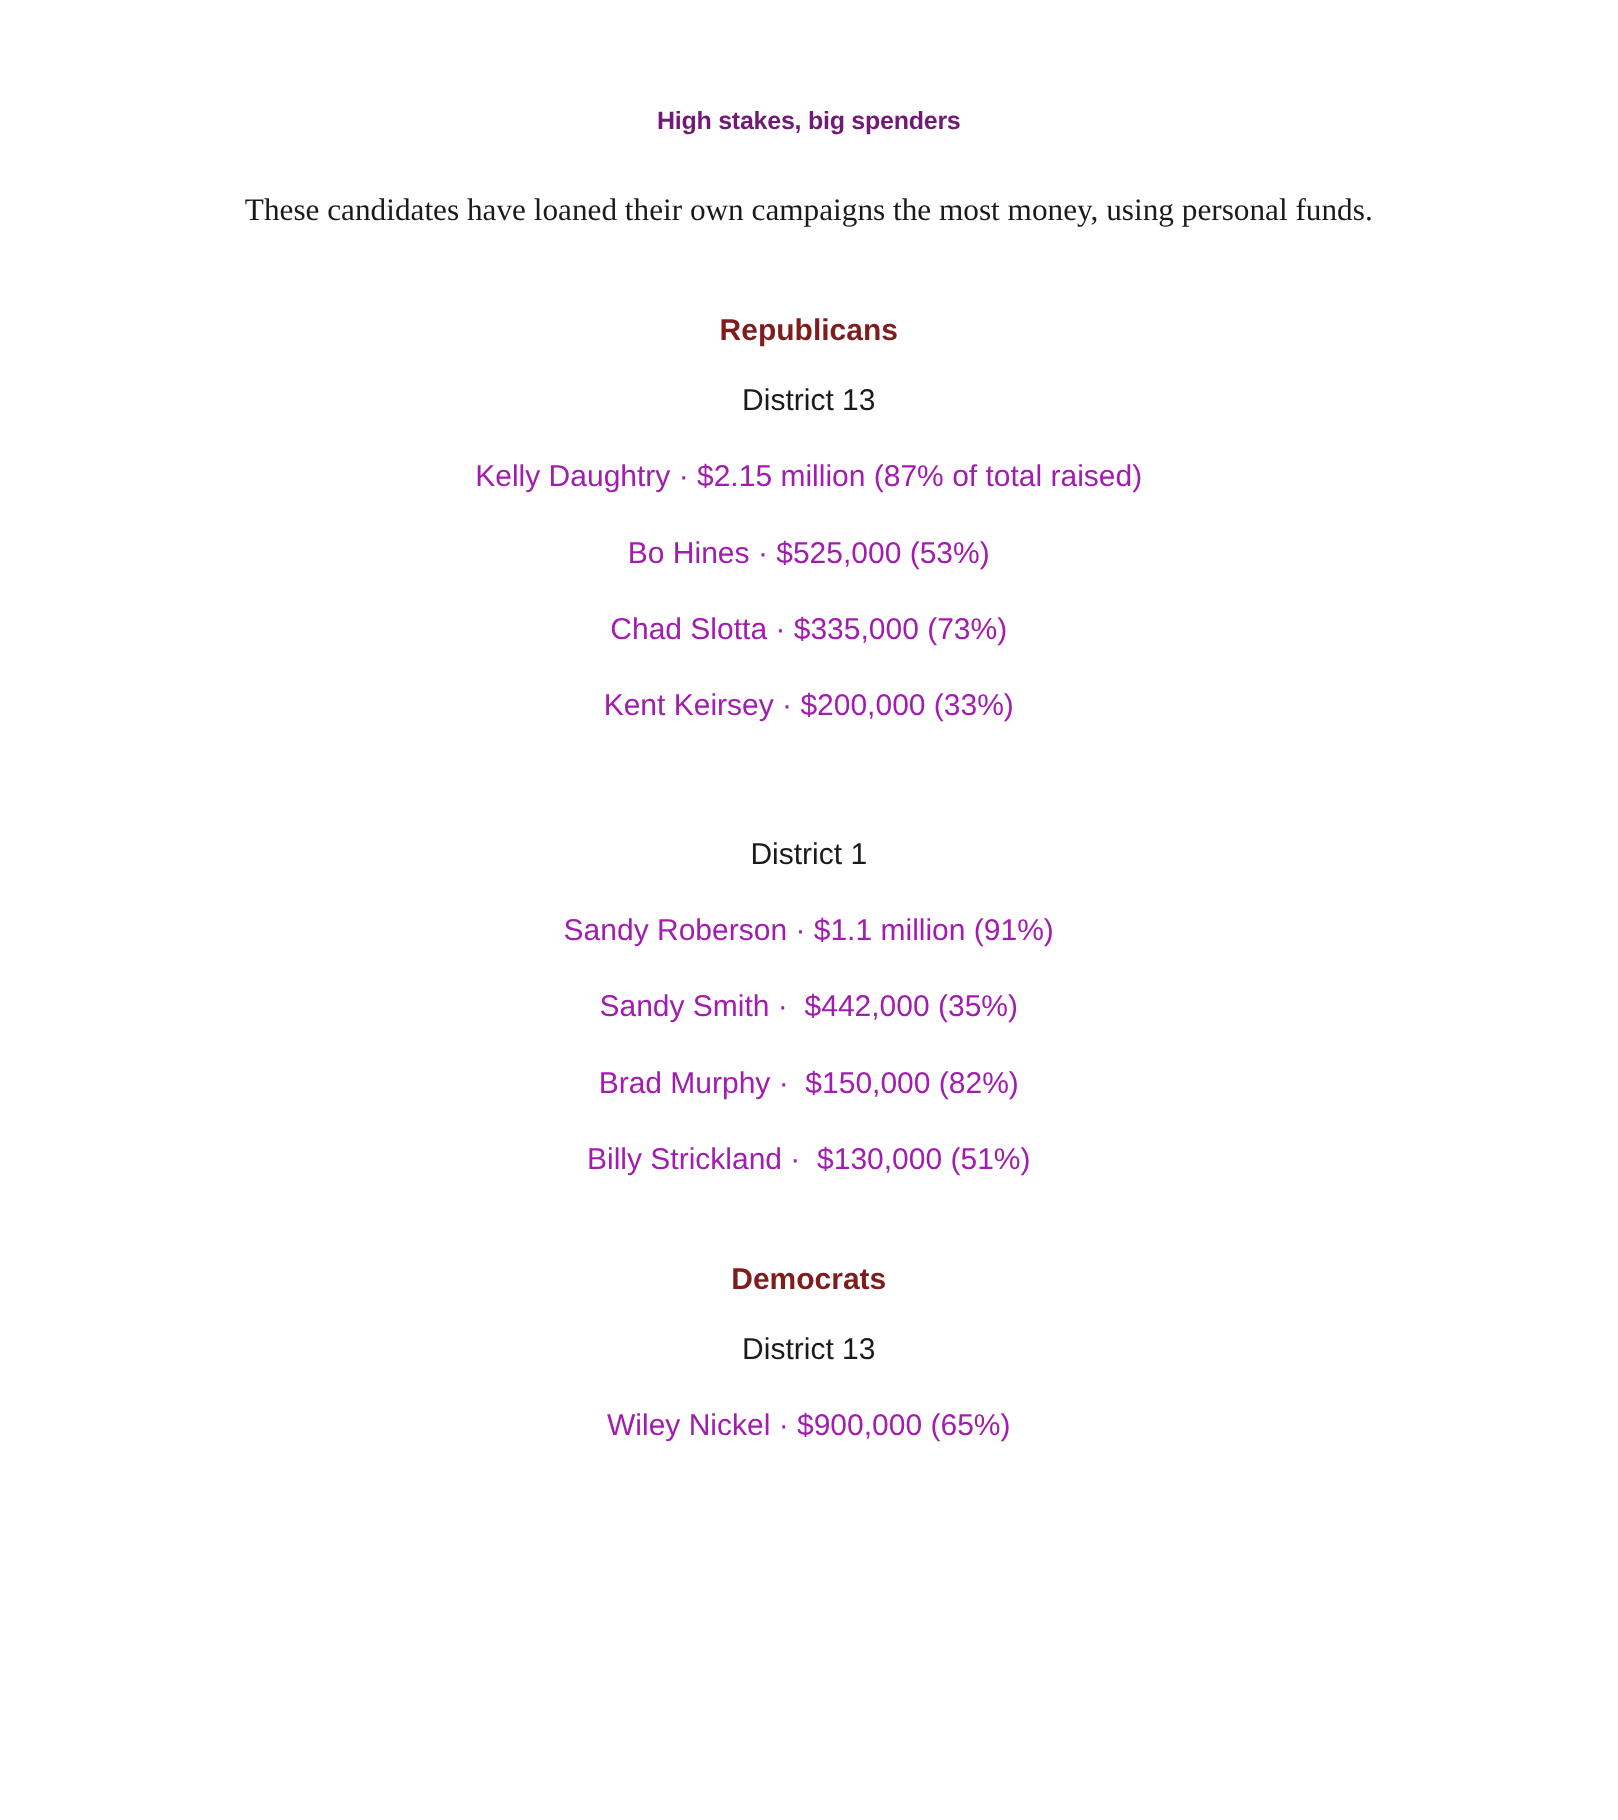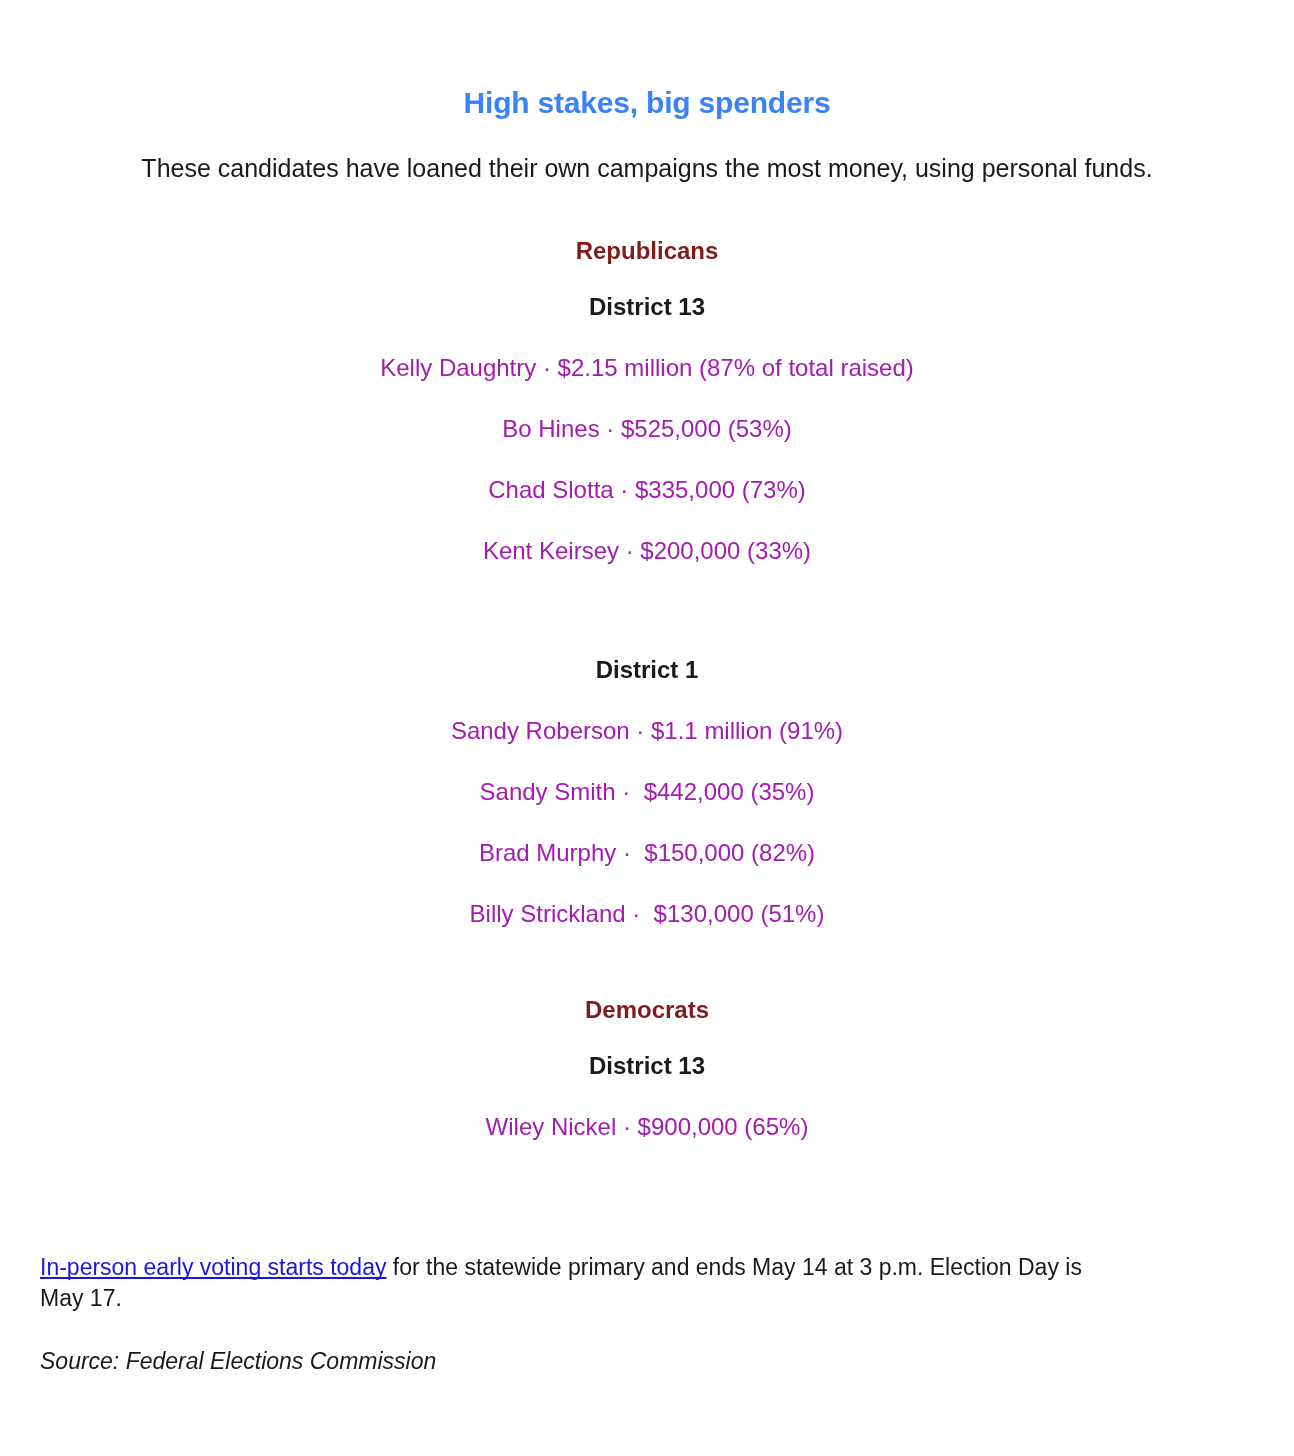--- a/index.html
+++ b/index.html
@@ -22,35 +22,36 @@
     height: 1456px;
     box-sizing: border-box;
     padding: 0 40px;
   }
 
   
   .headline {
     margin: 0;
     padding-top: 85px;
     text-align: center;
-    font-size: 30px;
+    font-size: 20px;
     font-weight: bold;
     letter-spacing: -0.2px;
-    color: #3b82f6;
+    color: #701a75;
     line-height: 1.2;
   }
 
   .subhead {
-    margin: 3px;
+    margin: 16px;
     padding-top: 28px;
     text-align: center;
     font-size: 25px;
     font-weight: normal;
     color: #1a1a1a;
     line-height: 1.3;
+    font-family: Liberation Serif, serif;
   }
 
   
   .listing {
     padding-top: 48px;
     text-align: center;
   }
 
   .party-block {
     text-align: center;
@@ -68,21 +69,21 @@
   .district-group {
     text-align: center;
   }
 
   .district-group + .district-group {
     padding-top: 63px;
   }
 
   .district-label {
     font-size: 24px;
-    font-weight: bold;
+    font-weight: normal;
     color: #1a1a1a;
     line-height: 1.25;
     margin: 0;
     padding-top: 26px;
   }
 
   .party-block + .party-block {
     padding-top: 66px;
   }
 
@@ -159,20 +160,14 @@
       </div>
       <div class="party-block">
         <div class="party-name">Democrats</div>
         <div class="district-group">
           <div class="district-label">District 13</div>
           <div class="entry">Wiley Nickel · $900,000 (65%)</div>
         </div>
       </div>
     </div>
 
-  <div class="footer">
-    <p class="note">
-      <a class="link" style="color: rgb(26, 21, 224);">In-person early voting starts today</a><span> for the statewide primary and ends May 14 at 3 p.m. Election Day is May 17.</span>
-    </p>
-    <p class="source">Source: Federal Elections Commission</p>
-  </div>
 
 </div>
 
 </body></html>

